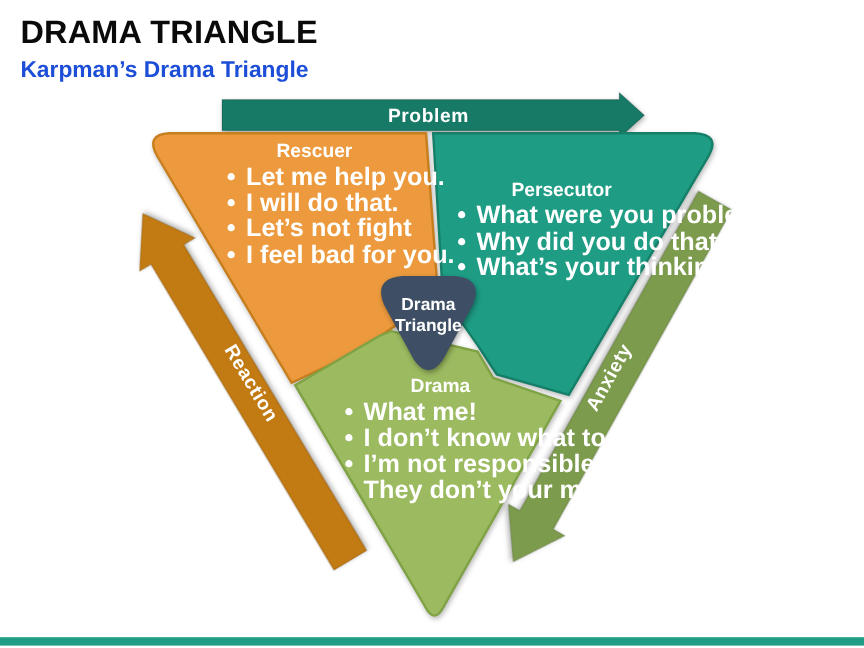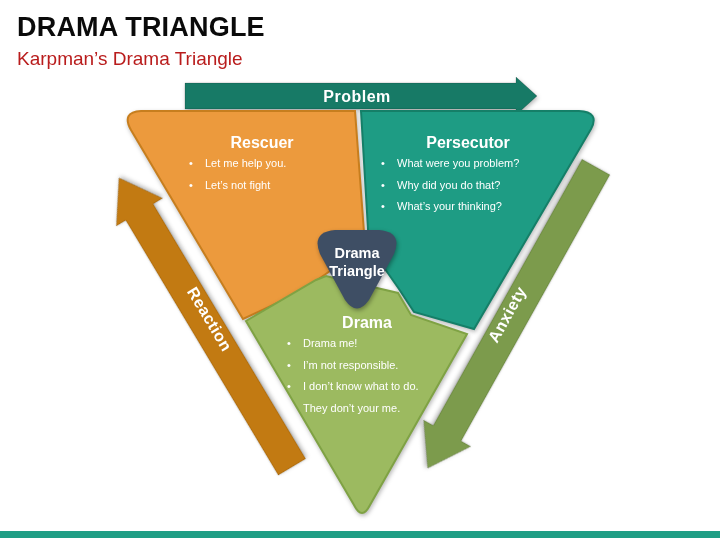--- a/index.html
+++ b/index.html
@@ -12,31 +12,31 @@
   .region-teal{stroke:#157f68;stroke-width:2;}
   .region-green{stroke:#7fa244;stroke-width:2;}
   .arrow-edge{stroke:rgba(0,0,0,0.15);stroke-width:1;}
   .badge{filter:drop-shadow(1px 2px 2px rgba(0,0,0,0.35));}
   .svg-label{fill:#ffffff;font-family:"Liberation Sans",sans-serif;
              font-weight:700;text-anchor:middle;}
   .arrow-label{font-size:16px;letter-spacing:0.5px;}
   .badge-label{font-size:14.5px;}
   .title{position:absolute;left:17px;top:12px;font-size:27px;font-weight:800;
          color:#0a0a0a;letter-spacing:0.2px;}
-  .subtitle{position:absolute;left:17px;top:48px;font-size:19px;font-weight:400;
-            color:#b91c1c;}
+  .subtitle{position:absolute;left:17px;top:48px;font-size:19px;font-weight:700;
+            color:#1d4ed8;}
   .section-block{position:absolute;color:#ffffff;}
   .section-heading{font-size:16px;font-weight:700;text-align:center;
                    line-height:20px;height:20px;}
   .section-items{margin-top:0;}
-  .item{position:relative;font-size:11px;font-weight:400;line-height:21.5px;
+  .item{position:relative;font-size:21px;font-weight:700;line-height:21.5px;
         padding-left:19px;white-space:nowrap;}
   .item::before{content:"\2022";position:absolute;left:3px;}
-  #rescuer-block{left:186px;top:133px;width:152px;}
-  #persecutor-block{left:378px;top:133px;width:180px;}
+  #rescuer-block{left:186px;top:117px;width:152px;}
+  #persecutor-block{left:378px;top:149px;width:180px;}
   #victim-block{left:284px;top:313px;width:166px;}
 </style>
 </head>
 <body>
 
 <div class="stage">
 
   <div class="title">DRAMA TRIANGLE</div>
   <div class="subtitle">Karpman’s Drama Triangle</div>
 
@@ -69,36 +69,38 @@
     <text class="svg-label badge-label" x="357" y="258">Drama</text>
     <text class="svg-label badge-label" x="357" y="276">Triangle</text>
 
     <rect x="0" y="531" width="720" height="7" fill="#1f9e85"></rect>
   </svg>
 
   <div class="section-block" id="rescuer-block">
     <div class="section-heading">Rescuer</div>
     <div class="section-items">
       <div class="item">Let me help you.</div>
+      <div class="item">I will do that.</div>
       <div class="item">Let’s not fight</div>
+      <div class="item">I feel bad for you.</div>
     </div>
   </div>
 
   <div class="section-block" id="persecutor-block">
     <div class="section-heading">Persecutor</div>
     <div class="section-items">
       <div class="item">What were you problem?</div>
       <div class="item">Why did you do that?</div>
       <div class="item">What’s your thinking?</div>
     </div>
   </div>
 
   <div class="section-block" id="victim-block">
     <div class="section-heading">Drama</div>
     <div class="section-items">
-      <div class="item">Drama me!</div>
+      <div class="item">What me!</div>
+      <div class="item">I don’t know what to do.</div>
       <div class="item">I’m not responsible.</div>
-      <div class="item">I don’t know what to do.</div>
       <div class="item">They don’t your me.</div>
     </div>
   </div>
 
 </div>
 
 </body></html>

